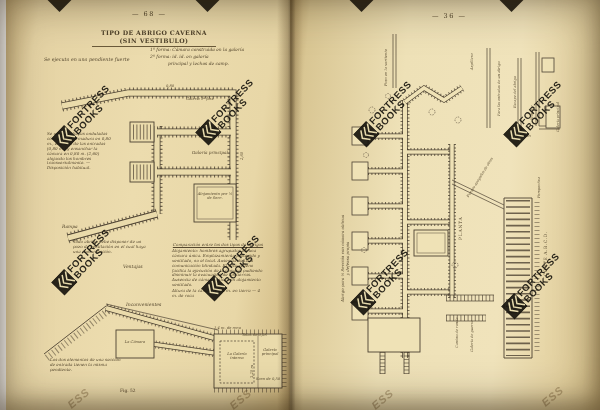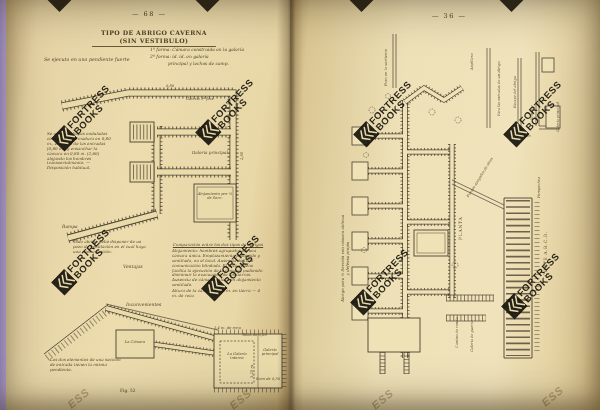--- a/index.html
+++ b/index.html
@@ -1,16 +1,16 @@
 <!DOCTYPE html>
 <html><head>
 <meta charset="utf-8">
 <style>
   html,body{margin:0;padding:0;background:#1d1710;}
-  .book{position:relative;width:600px;height:410px;overflow:hidden;background:#c4b5fd;
+  .book{position:relative;width:600px;height:410px;overflow:hidden;background:#ffffff;
         font-family:"DejaVu Serif",serif;}
   .page{position:absolute;top:0;height:410px;}
   .page-left{left:6px;width:284px;
     background:linear-gradient(98deg,#cdb683 0%,#e5d3a4 10%,#ecdcae 45%,#e8d7a7 80%,#cdb57e 100%);}
   .page-right{left:290px;width:310px;
     background:linear-gradient(95deg,#b89f6b 0%,#d9c693 6%,#eee1b7 35%,#f0e3bb 68%,#e0cc98 94%,#d2bb84 100%);}
   .gutter{position:absolute;left:277px;top:0;width:26px;height:410px;pointer-events:none;
     background:linear-gradient(90deg,rgba(60,40,15,0),rgba(60,40,15,.30) 42%,rgba(35,22,6,.5) 54%,rgba(60,40,15,.14) 72%,rgba(60,40,15,0));}
   .vignette{position:absolute;inset:0;pointer-events:none;
     box-shadow:inset 0 0 46px rgba(43,28,6,.5), inset 0 -8px 18px rgba(43,28,6,.28);}

